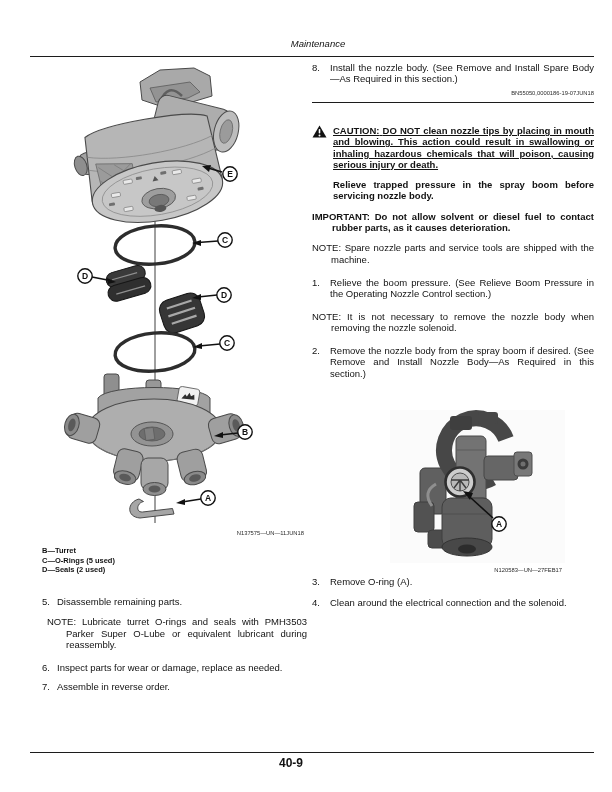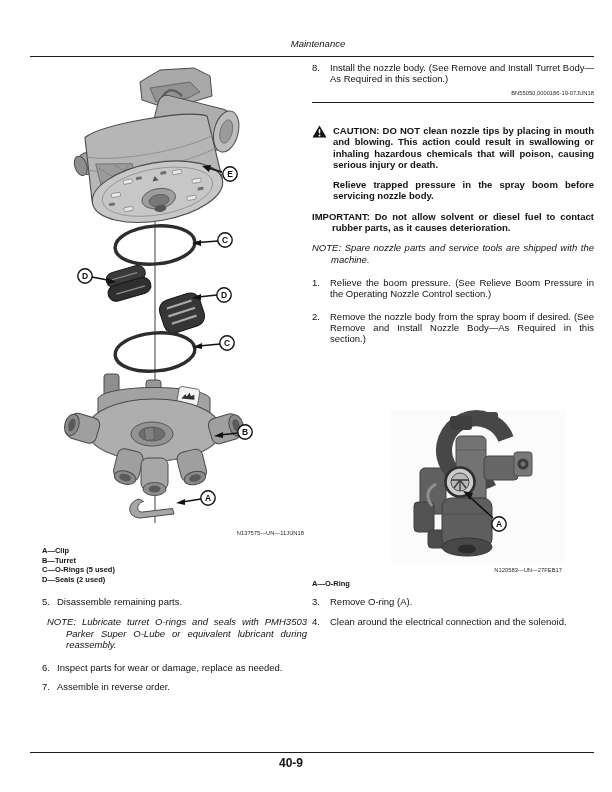--- a/index.html
+++ b/index.html
@@ -13,26 +13,26 @@
   .run-head{top:38px;left:0;width:612px;text-align:center;font-style:italic;font-size:9.5px;}
   .head-rule{top:56px;left:30px;width:552px;border-top:1.1px solid #1c1c1c;height:0;}
   
   .col{font-size:9.5px;line-height:11.3px;}
   .step{display:flex;margin:0 0 9px 0;}
   .step .n{flex:0 0 18px;}
   .col-left .step .n{flex:0 0 15px;}
   .step .t{flex:1;text-align:justify;}
   .imp{font-weight:bold;text-align:justify;padding-left:20px;text-indent:-20px;margin:0 0 9px 0;}
   .col-left .imp{padding-left:22px;text-indent:-22px;margin:0 0 10px 0;}
-  .note{font-style:italic;text-align:justify;padding-left:19px;text-indent:-19px;margin:0 0 11px 0;}
+  .note{text-align:justify;padding-left:19px;text-indent:-19px;margin:0 0 11px 0;}
   .col-left .note{margin-left:5px;margin-bottom:12px;}
   .sec-title{font-size:11.5px;font-weight:bold;margin:0 0 10px 0;letter-spacing:0.1px;}
   .caution-wrap{position:relative;padding-left:21px;margin:0 0 9px 0;}
   .caution-icon{position:absolute;left:0;top:0;}
-  .caution-text{font-weight:bold;text-align:justify;}
+  .caution-text{font-weight:bold;text-align:justify;text-decoration:underline;}
   .caution-p2{font-weight:bold;text-align:justify;margin:0 0 9px 21px;}
   .doc-code{font-size:5.8px;color:#2b2b2b;text-align:right;margin-top:3px;}
   .code-rule{border-top:1.1px solid #1c1c1c;height:0;margin-top:3px;}
   .fig-caption{font-size:5.8px;color:#2b2b2b;text-align:right;}
   .legend{font-size:7.5px;font-weight:bold;line-height:9.6px;}
   
   .foot-rule{top:752px;left:30px;width:552px;border-top:1.1px solid #1c1c1c;height:0;}
   .foot-num{top:756px;left:229px;width:100px;text-align:center;font-weight:bold;font-size:12px;}
   
   .fig1{top:62px;left:30px;width:265px;height:470px;}
@@ -202,21 +202,20 @@
   <g>
     <circle cx="166" cy="436" r="7.2" fill="#ffffff" stroke="#111111" stroke-width="1.4"></circle>
     <text x="166" y="439" text-anchor="middle" class="callout-letter">A</text>
   </g>
 </svg>
 </div>
 
 <div class="abs fig1-cap fig-caption">N137575—UN—11JUN18</div>
 
 <div class="abs fig1-legend legend">
-  <div>A—Clip</div>
   <div>B—Turret</div>
   <div>C—O-Rings (5 used)</div>
   <div>D—Seals (2 used)</div>
 </div>
 
 <div class="abs left-flow col col-left">
   <div class="step">
     <span class="n">5.</span>
     <span class="t">Disassemble remaining parts.</span>
   </div>
@@ -227,21 +226,21 @@
   </div>
   <div class="step">
     <span class="n">7.</span>
     <span class="t">Assemble in reverse order.</span>
   </div>
 </div>
 
 <div class="abs right-top col">
   <div class="step" style="margin-bottom:2px;">
     <span class="n">8.</span>
-    <span class="t">Install the nozzle body. (See Remove and Install Turret Body—As Required in this section.)</span>
+    <span class="t">Install the nozzle body. (See Remove and Install Spare Body—As Required in this section.)</span>
   </div>
   <div class="doc-code">BN55050,0000186-19-07JUN18</div>
   <div class="code-rule"></div>
 </div>
 
 <div class="abs right-main col">
 
   <div class="caution-wrap">
     <span class="caution-icon">
       <svg width="15" height="13" viewBox="0 0 15 13">
@@ -256,20 +255,21 @@
 
   <p class="imp"><span>IMPORTANT:</span> <span>Do not allow solvent or diesel fuel to contact rubber parts, as it causes deterioration.</span></p>
 
   <p class="note" style="margin-bottom:12px;"><span>NOTE:</span> <span>Spare nozzle parts and service tools are shipped with the machine.</span></p>
 
   <div class="step" style="margin-bottom:11px;">
     <span class="n">1.</span>
     <span class="t">Relieve the boom pressure. (See Relieve Boom Pressure in the Operating Nozzle Control section.)</span>
   </div>
 
+  <p class="note" style="margin-bottom:12px;"><span>NOTE:</span> <span>It is not necessary to remove the nozzle body when removing the nozzle solenoid.</span></p>
 
   <div class="step">
     <span class="n">2.</span>
     <span class="t">Remove the nozzle body from the spray boom if desired. (See Remove and Install Nozzle Body—As Required in this section.)</span>
   </div>
 </div>
 
 <div class="abs right-fig col">
   <svg width="175" height="153" viewBox="0 0 175 153">
     <rect x="0" y="0" width="175" height="153" fill="#fbfbfb"></rect>
@@ -296,23 +296,20 @@
       <ellipse cx="77" cy="139" rx="9" ry="4.5" fill="#2c2c2c"></ellipse>
     </g>
     <line x1="103" y1="108" x2="81" y2="88" stroke="#111111" stroke-width="1.6"></line>
     <polygon points="73,81 83,83 80,90" fill="#111111"></polygon>
     <g>
       <circle cx="109" cy="114" r="7.2" fill="#ffffff" stroke="#111111" stroke-width="1.4"></circle>
       <text x="109" y="117" text-anchor="middle" class="callout-letter">A</text>
     </g>
   </svg>
   <div class="fig-caption">N120583—UN—27FEB17</div>
-  <div class="legend">
-    <div>A—O-Ring</div>
-  </div>
   <div class="step">
     <span class="n">3.</span>
     <span class="t">Remove O-ring (A).</span>
   </div>
   <div class="step">
     <span class="n">4.</span>
     <span class="t">Clean around the electrical connection and the solenoid.</span>
   </div>
 </div>
 

